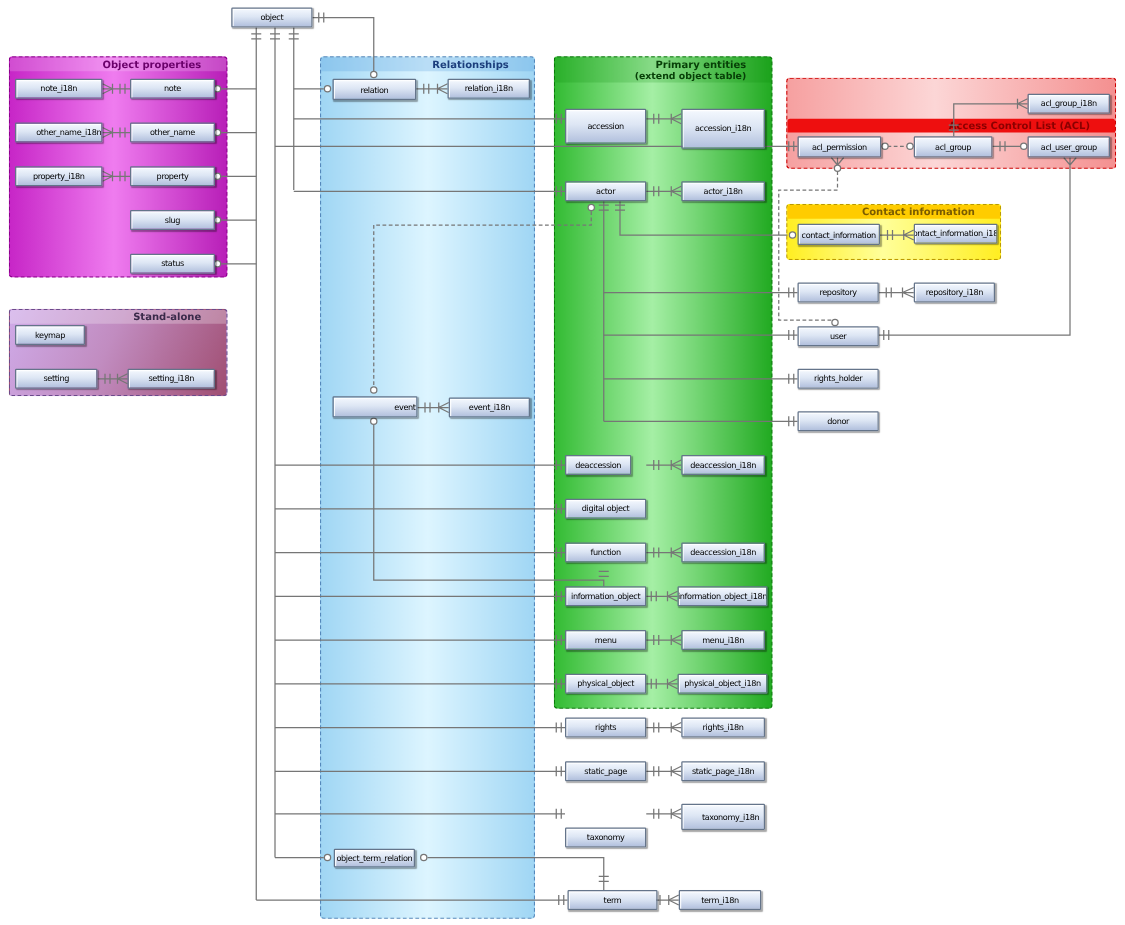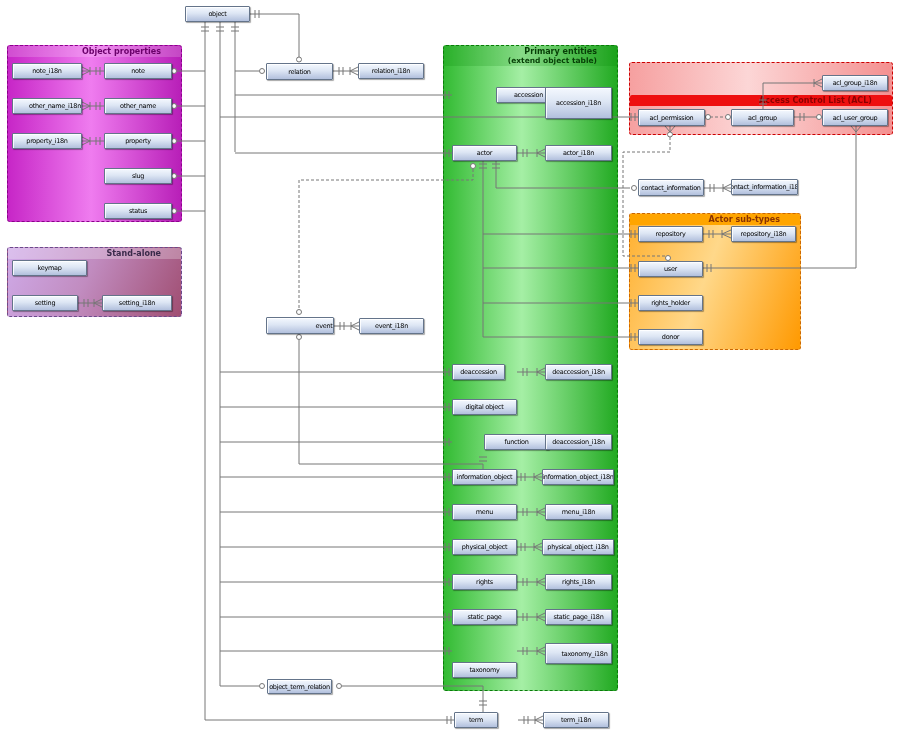--- a/index.html
+++ b/index.html
@@ -35,31 +35,34 @@
 <body>
 
 <div id="canvas">
 
   <div class="region rg-props" style="left:7px;top:45px;width:175px;height:177px;">
     <div class="region-header">Object properties</div>
   </div>
   <div class="region rg-standalone" style="left:7px;top:247px;width:175px;height:70px;">
     <div class="region-header">Stand-alone</div>
   </div>
-  <div class="region rg-primary" style="left:443px;top:45px;width:175px;height:646px;">
+  <div class="region rg-rel" style="left:256px;top:45px;width:172px;height:690px;">
+    <div class="region-header">Relationships</div>
+  </div>
+  <div class="region rg-primary" style="left:443px;top:45px;width:175px;height:522px;">
     <div class="region-header">
       <span>Primary entities</span><br>
       <span class="region-sub">(extend object table)</span>
     </div>
   </div>
   <div class="region rg-acl" style="left:629px;top:62px;width:264px;height:73px;">
     <div class="region-header">Access Control List (ACL)</div>
   </div>
-  <div class="region rg-actorsub" style="left:629px;top:213px;width:172px;height:137px;">
-    <div class="region-header">Actor sub-types</div>
+  <div class="region rg-contact" style="left:629px;top:163px;width:172px;height:45px;">
+    <div class="region-header">Contact information</div>
   </div>
 
   <svg id="wires" width="900" height="740">
     <g stroke="#767676" stroke-width="1" fill="none">
 
       <path d="M205 22 V720 M220 22 V686 M235 22 V152 M250 14 H299 V57"></path>
 
       <path d="M201 27 H209 M201 31 H209 M216 27 H224 M216 31 H224 M231 27 H239 M231 31 H239 M255 10 V18 M259 10 V18"></path>
 
       <path d="M177 71 H205 M177 106 H205 M177 141 H205 M177 176 H205 M177 211 H205 M82 71 H104 M82 106 H104 M82 141 H104"></path>
@@ -145,50 +148,50 @@
   <div id="boxes">
       <div class="ebox" style="left: 185px; top: 6px; width: 65px; height: 16px;">object</div>
       <div class="ebox" style="left: 12px; top: 63px; width: 70px; height: 16px;">note_i18n</div>
       <div class="ebox" style="left: 104px; top: 63px; width: 68px; height: 16px;">note</div>
       <div class="ebox" style="left: 12px; top: 98px; width: 70px; height: 16px; padding-left: 16px;">other_name_i18n</div>
       <div class="ebox" style="left: 104px; top: 98px; width: 68px; height: 16px;">other_name</div>
       <div class="ebox" style="left: 12px; top: 133px; width: 70px; height: 16px;">property_i18n</div>
       <div class="ebox" style="left: 104px; top: 133px; width: 68px; height: 16px;">property</div>
       <div class="ebox" style="left: 104px; top: 168px; width: 68px; height: 16px;">slug</div>
       <div class="ebox" style="left: 104px; top: 203px; width: 68px; height: 16px;">status</div>
-      <div class="ebox" style="left: 12px; top: 260px; width: 75px; height: 16px;">keymap</div>
+      <div class="ebox" style="left: 12px; top: 260px; width: 56px; height: 16px;">keymap</div>
       <div class="ebox" style="left: 12px; top: 295px; width: 66px; height: 16px;">setting</div>
       <div class="ebox" style="left: 102px; top: 295px; width: 70px; height: 16px;">setting_i18n</div>
       <div class="ebox" style="left: 266px; top: 63px; width: 67px; height: 17px;">relation</div>
       <div class="ebox" style="left: 358px; top: 63px; width: 66px; height: 16px;">relation_i18n</div>
       <div class="ebox" style="left: 266px; top: 317px; width: 68px; height: 17px; padding-left: 48px;">event</div>
       <div class="ebox" style="left: 359px; top: 318px; width: 65px; height: 16px;">event_i18n</div>
       <div class="ebox" style="left: 267px; top: 679px; width: 65px; height: 15px;">object_term_relation</div>
-      <div class="ebox" style="left: 452px; top: 87px; width: 65px; height: 16px; margin-left: 44px;">accession</div>
+      <div class="ebox" style="left: 452px; top: 87px; width: 65px; height: 28px;">accession</div>
       <div class="ebox" style="left: 545px; top: 87px; width: 67px; height: 32px;">accession_i18n</div>
       <div class="ebox" style="left: 452px; top: 145px; width: 65px; height: 16px;">actor</div>
       <div class="ebox" style="left: 545px; top: 145px; width: 67px; height: 16px;">actor_i18n</div>
       <div class="ebox" style="left: 452px; top: 364px; width: 53px; height: 16px;">deaccession</div>
       <div class="ebox" style="left: 545px; top: 364px; width: 67px; height: 16px;">deaccession_i18n</div>
       <div class="ebox" style="left: 452px; top: 399px; width: 65px; height: 16px;">digital object</div>
-      <div class="ebox" style="left: 452px; top: 434px; width: 65px; height: 16px; margin-left: 32px;">function</div>
+      <div class="ebox" style="left: 452px; top: 434px; width: 65px; height: 16px;">function</div>
       <div class="ebox" style="left: 545px; top: 434px; width: 67px; height: 16px;">deaccession_i18n</div>
       <div class="ebox" style="left: 452px; top: 469px; width: 65px; height: 16px;">information_object</div>
       <div class="ebox" style="left: 542px; top: 469px; width: 72px; height: 16px;">information_object_i18n</div>
       <div class="ebox" style="left: 452px; top: 504px; width: 65px; height: 16px;">menu</div>
       <div class="ebox" style="left: 545px; top: 504px; width: 67px; height: 16px;">menu_i18n</div>
       <div class="ebox" style="left: 452px; top: 539px; width: 65px; height: 16px;">physical_object</div>
       <div class="ebox" style="left: 542px; top: 539px; width: 72px; height: 16px;">physical_object_i18n</div>
       <div class="ebox" style="left: 452px; top: 574px; width: 65px; height: 16px;">rights</div>
       <div class="ebox" style="left: 545px; top: 574px; width: 67px; height: 16px;">rights_i18n</div>
       <div class="ebox" style="left: 452px; top: 609px; width: 65px; height: 16px;">static_page</div>
       <div class="ebox" style="left: 545px; top: 609px; width: 67px; height: 16px;">static_page_i18n</div>
       <div class="ebox" style="left: 452px; top: 643px; width: 65px; height: 16px; margin-top: 19px;">taxonomy</div>
       <div class="ebox" style="left: 545px; top: 643px; width: 67px; height: 21px; padding-left: 12px;">taxonomy_i18n</div>
-      <div class="ebox" style="left: 454px; top: 712px; width: 44px; height: 16px;">term</div>
+      <div class="ebox" style="left: 454px; top: 712px; width: 72px; height: 16px;">term</div>
       <div class="ebox" style="left: 543px; top: 712px; width: 66px; height: 16px;">term_i18n</div>
       <div class="ebox" style="left: 638px; top: 109px; width: 67px; height: 17px;">acl_permission</div>
       <div class="ebox" style="left: 731px; top: 109px; width: 63px; height: 17px;">acl_group</div>
       <div class="ebox" style="left: 822px; top: 109px; width: 66px; height: 17px;">acl_user_group</div>
       <div class="ebox" style="left: 822px; top: 75px; width: 66px; height: 16px;">acl_group_i18n</div>
       <div class="ebox" style="left: 638px; top: 179px; width: 66px; height: 17px;">contact_information</div>
       <div class="ebox" style="left: 731px; top: 179px; width: 67px; height: 16px;">contact_information_i18n</div>
       <div class="ebox" style="left: 638px; top: 226px; width: 65px; height: 16px;">repository</div>
       <div class="ebox" style="left: 731px; top: 226px; width: 65px; height: 16px;">repository_i18n</div>
       <div class="ebox" style="left: 638px; top: 261px; width: 65px; height: 16px;">user</div>

